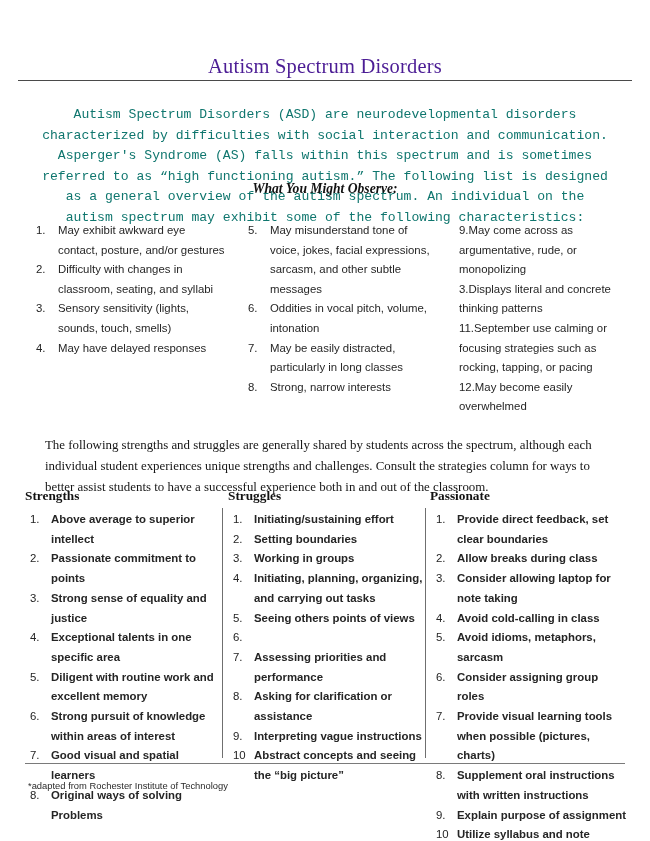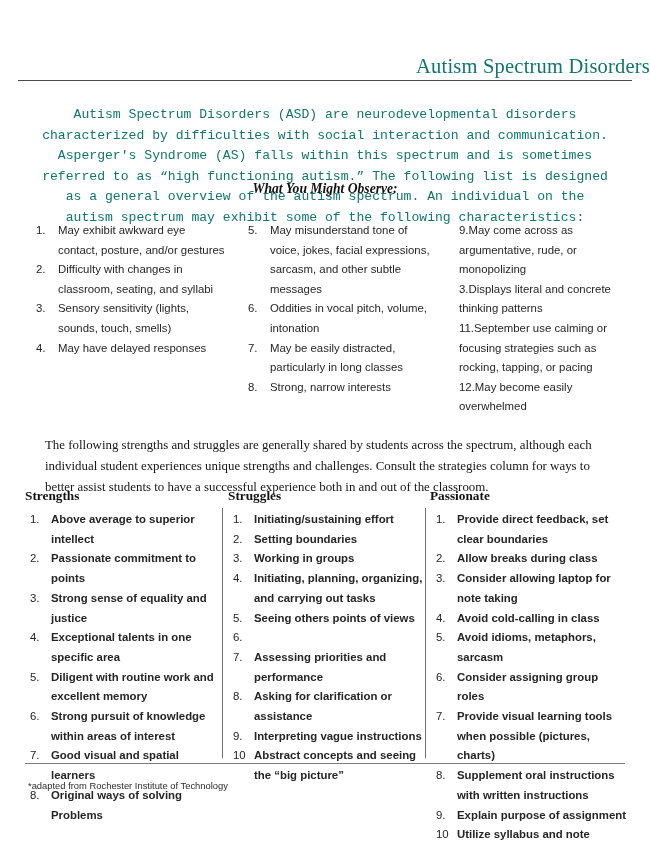--- a/index.html
+++ b/index.html
@@ -22,26 +22,26 @@
     width: 650px;
     height: 841px;
   }
 
   
   .doc-title {
     position: absolute;
     top: 41px;
     left: 0;
     width: 650px;
-    text-align: right;
+    text-align: center;
     font-family: "Liberation Serif", serif;
     font-size: 20.5px;
     font-weight: normal;
     letter-spacing: 0.2px;
-    color: #0f766e;
+    color: #4c1d95;
   }
 
   .title-rule {
     position: absolute;
     top: 80px;
     left: 18px;
     width: 614px;
     height: 0;
     border-top: 1.6px solid #4a4a4a;
   }

